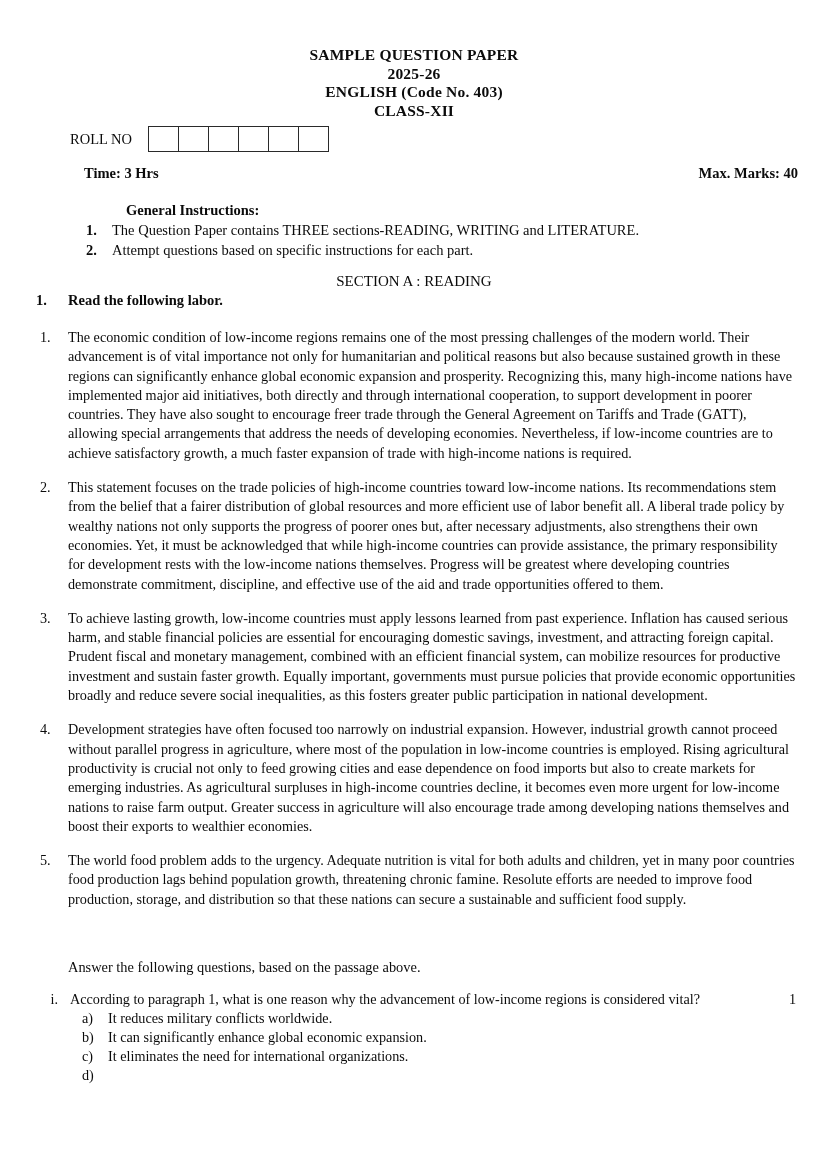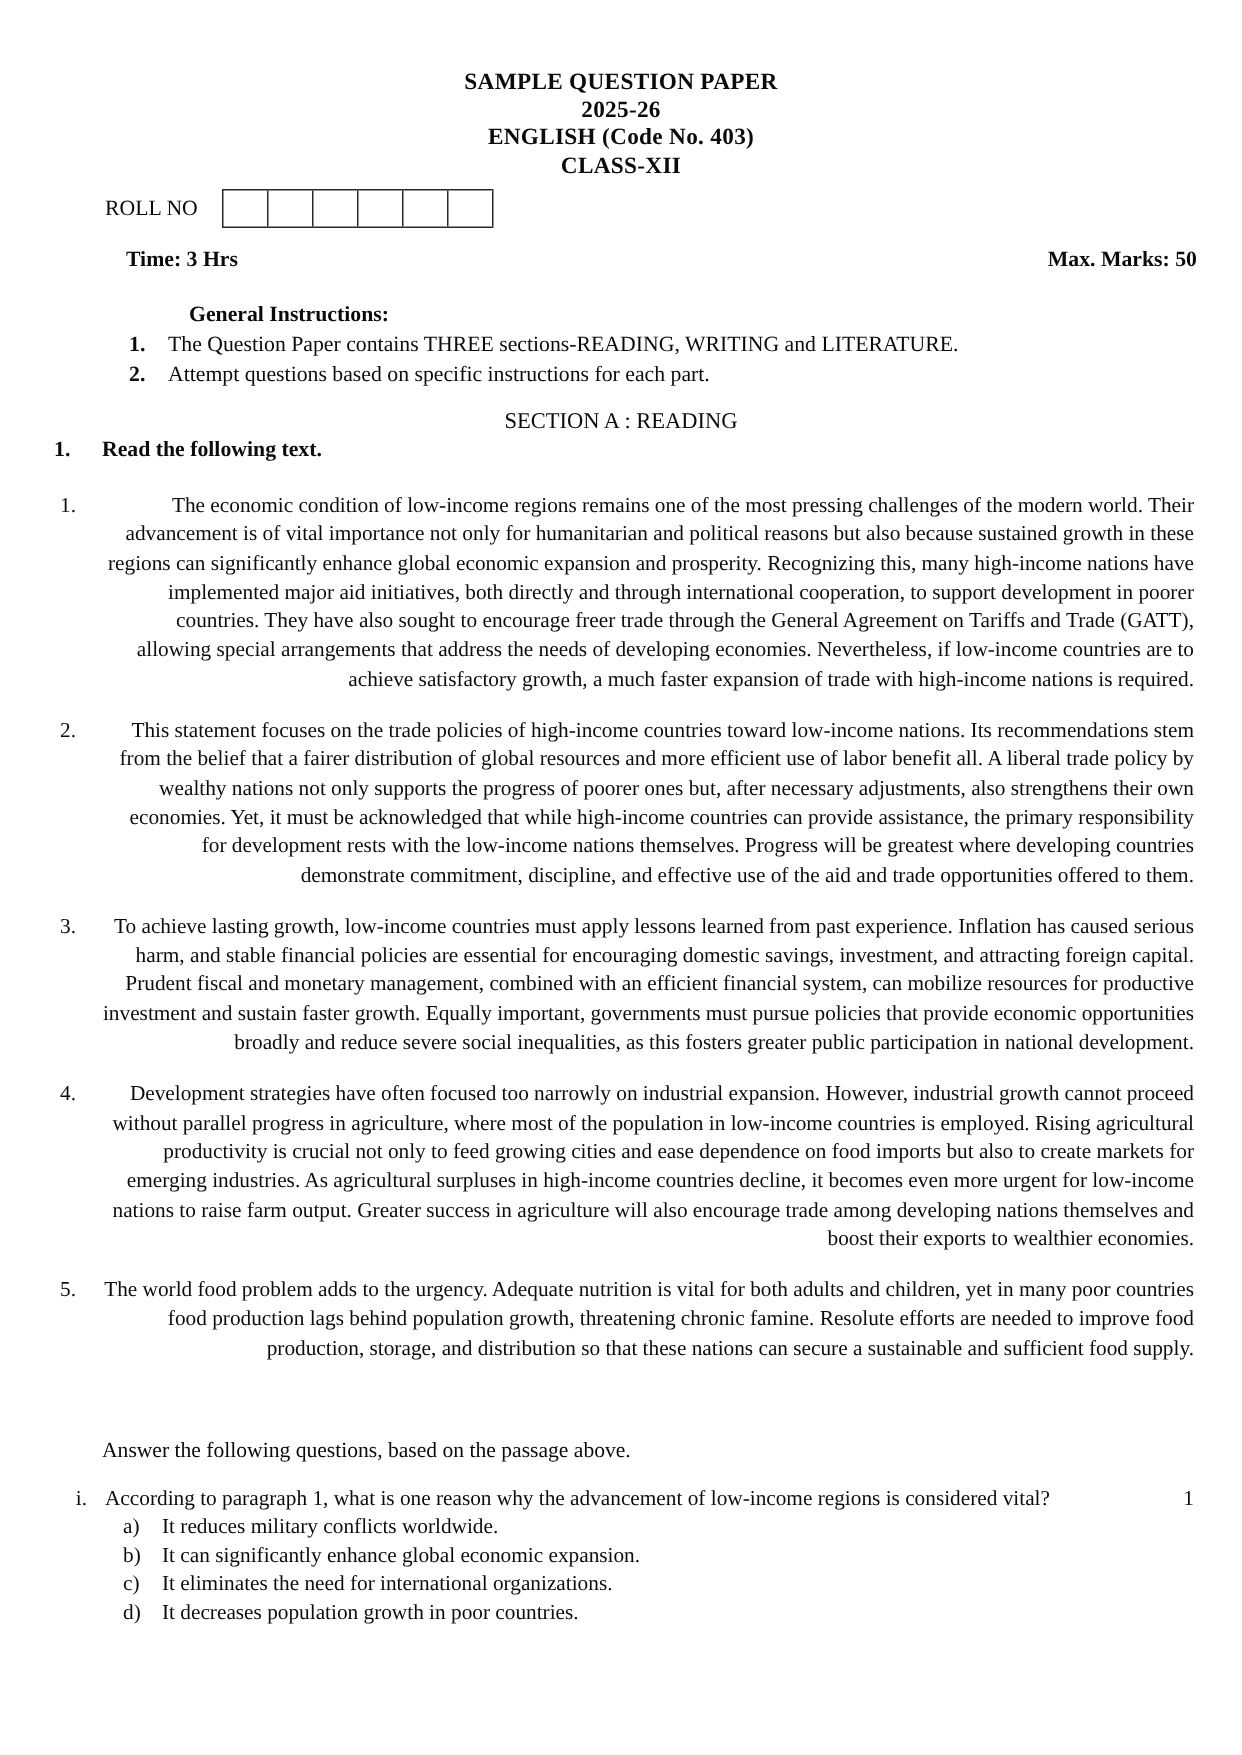--- a/index.html
+++ b/index.html
@@ -143,21 +143,21 @@
     width: 28px;
     flex: 0 0 28px;
     font-size: 14.2px;
     line-height: 19.3px;
     text-align: left;
   }
   .para-body {
     flex: 1 1 auto;
     font-size: 14.2px;
     line-height: 19.3px;
-    text-align: right;
+    text-align: left;
   }
 
   
   .answer-prompt {
     position: absolute;
     left: 68px;
     top: 958px;
     font-weight: normal;
     font-size: 14.4px;
     line-height: 18px;
@@ -224,42 +224,42 @@
       <span class="roll-cell"></span>
       <span class="roll-cell"></span>
       <span class="roll-cell"></span>
       <span class="roll-cell"></span>
       <span class="roll-cell"></span>
     </span>
   </div>
 
   <div class="timerow">
     <span>Time: 3 Hrs</span>
-    <span>Max. Marks: 50</span>
+    <span>Max. Marks: 40</span>
   </div>
 
   <div class="instructions">
     <div class="instr-title">General Instructions:</div>
     <ul class="instr-list">
       <li class="instr-item">
         <span class="instr-num">1.</span>
         <span class="instr-text">The Question Paper contains THREE sections-READING, WRITING and LITERATURE.</span>
       </li>
       <li class="instr-item">
         <span class="instr-num">2.</span>
         <span class="instr-text">Attempt questions based on specific instructions for each part.</span>
       </li>
     </ul>
   </div>
 
   <div class="section-head">SECTION A : READING</div>
 
   <div class="q1line">
     <span class="q1-num">1.</span>
-    <span>Read the following text.</span>
+    <span>Read the following labor.</span>
   </div>
 
   <div class="passage">
     <div class="para">
       <span class="para-num">1.</span>
       <span class="para-body">The economic condition of low-income regions remains one of the most pressing challenges of the modern world. Their advancement is of vital importance not only for humanitarian and political reasons but also because sustained growth in these regions can significantly enhance global economic expansion and prosperity. Recognizing this, many high-income nations have implemented major aid initiatives, both directly and through international cooperation, to support development in poorer countries. They have also sought to encourage freer trade through the General Agreement on Tariffs and Trade (GATT), allowing special arrangements that address the needs of developing economies. Nevertheless, if low-income countries are to achieve satisfactory growth, a much faster expansion of trade with high-income nations is required.</span>
     </div>
     <div class="para">
       <span class="para-num">2.</span>
       <span class="para-body">This statement focuses on the trade policies of high-income countries toward low-income nations. Its recommendations stem from the belief that a fairer distribution of global resources and more efficient use of labor benefit all. A liberal trade policy by wealthy nations not only supports the progress of poorer ones but, after necessary adjustments, also strengthens their own economies. Yet, it must be acknowledged that while high-income countries can provide assistance, the primary responsibility for development rests with the low-income nations themselves. Progress will be greatest where developing countries demonstrate commitment, discipline, and effective use of the aid and trade opportunities offered to them.</span>
@@ -295,19 +295,18 @@
         <li class="opt">
           <span class="opt-lbl">b)</span>
           <span class="opt-txt">It can significantly enhance global economic expansion.</span>
         </li>
         <li class="opt">
           <span class="opt-lbl">c)</span>
           <span class="opt-txt">It eliminates the need for international organizations.</span>
         </li>
         <li class="opt">
           <span class="opt-lbl">d)</span>
-          <span class="opt-txt">It decreases population growth in poor countries.</span>
         </li>
       </ul>
     </div>
   </div>
 
 </div>
 
 </body></html>

